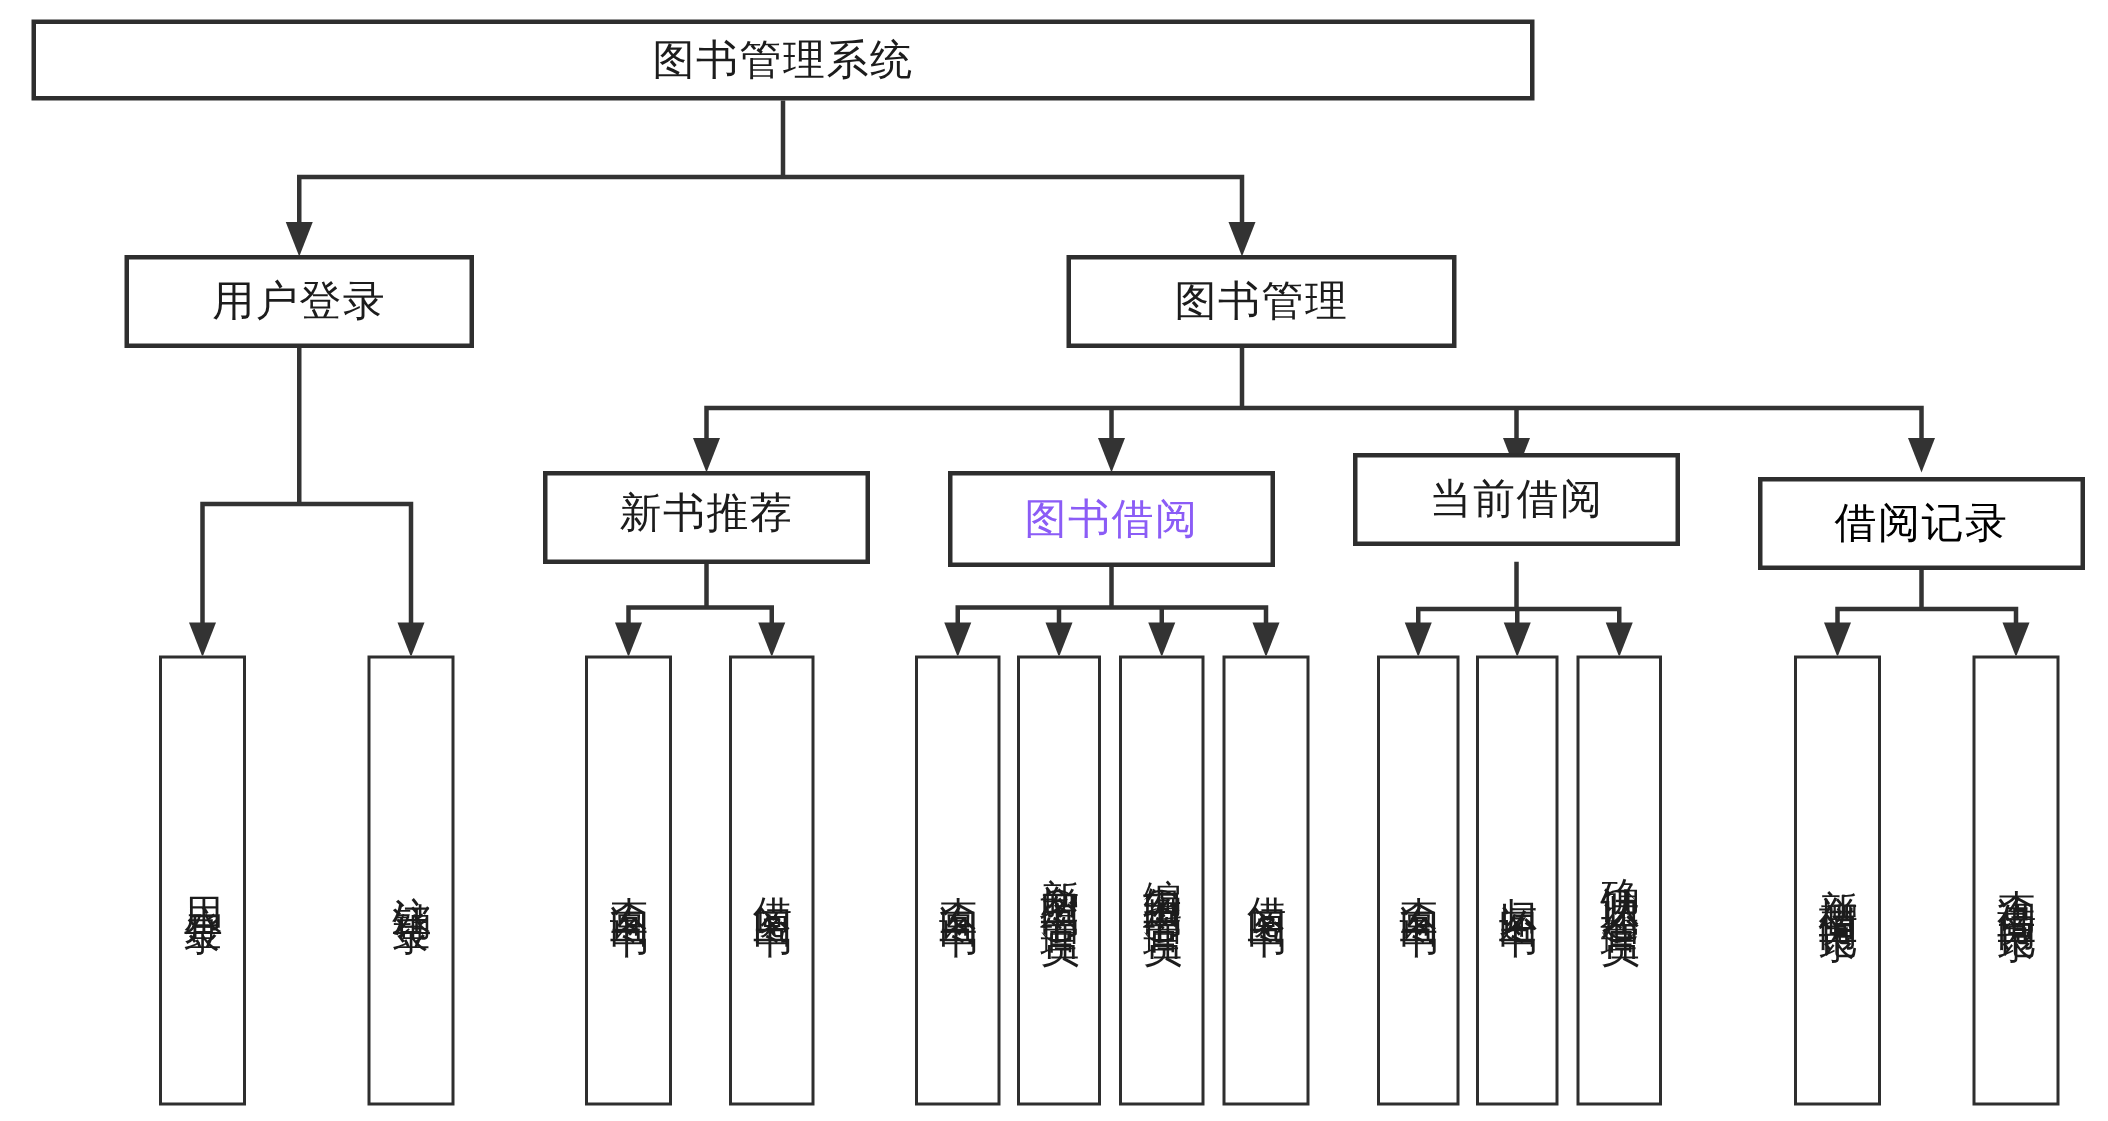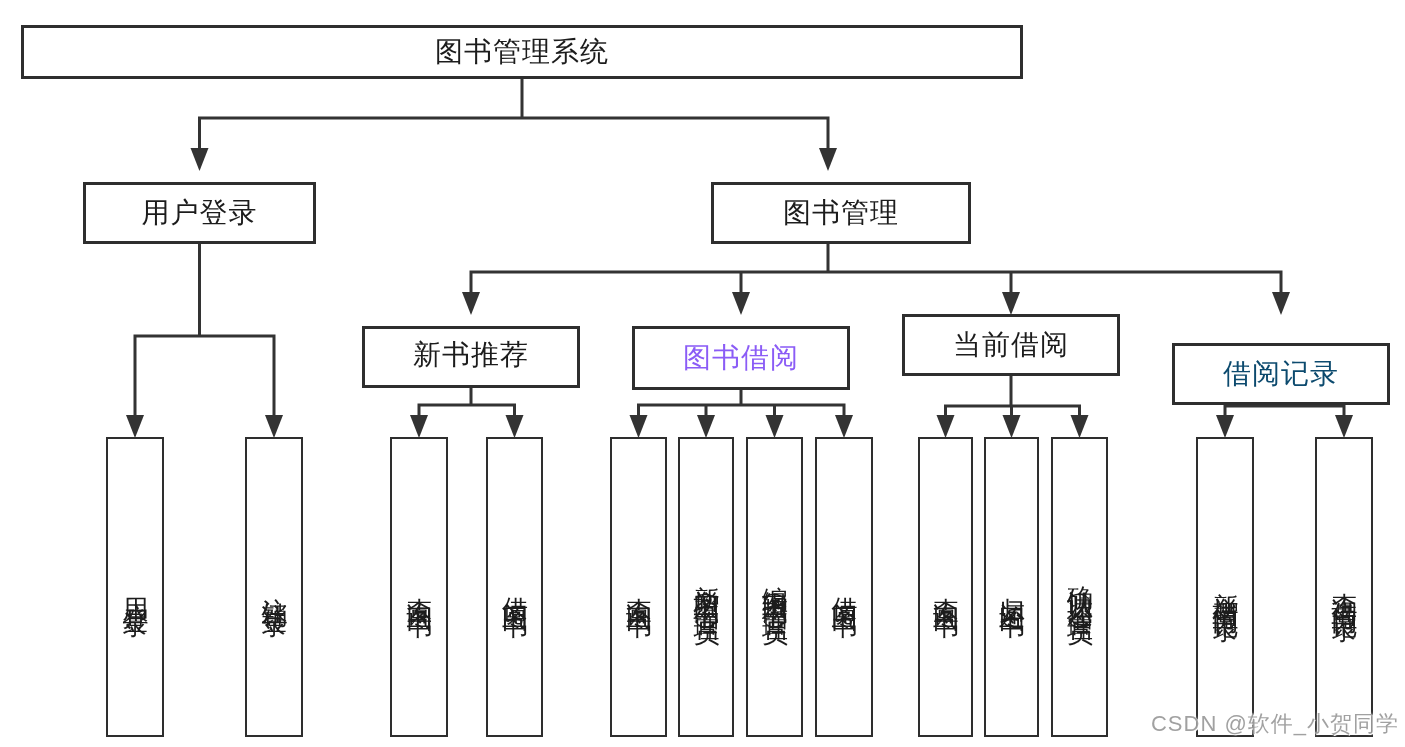--- a/index.html
+++ b/index.html
@@ -17,21 +17,21 @@
     background:#ffffff;
     border:3px solid #2e2e2e;
     color:#1c1c1c;
     display:flex;
     align-items:center;
     justify-content:center;
     font-size:28px;
     line-height:1.15;
     white-space:nowrap;
   }
-  .node.h{letter-spacing:1px;margin-top:12px;}
+  .node.h{letter-spacing:1px;}
   .node.v{
     border-width:2px;
     writing-mode:vertical-rl;
     text-orientation:mixed;
     font-size:26px;
     letter-spacing:5px;
   }
   #watermark{
     position:absolute;
     right:6px;
@@ -75,29 +75,28 @@
       <polygon points="1216,415 1234,415 1225,438" fill="#333333"></polygon>
       <polygon points="1335,415 1353,415 1344,438" fill="#333333"></polygon>
     </svg>
   <div id="nodes">
       <div class="node h" style="left: 21px; top: 13px; width: 1002px; height: 54px; border-width: 3px; border-color: rgb(46, 46, 46); color: rgb(28, 28, 28);">图书管理系统</div>
       <div class="node h" style="left: 83px; top: 170px; width: 233px; height: 62px; border-width: 3px; border-color: rgb(46, 46, 46); color: rgb(28, 28, 28);">用户登录</div>
       <div class="node h" style="left: 711px; top: 170px; width: 260px; height: 62px; border-width: 3px; border-color: rgb(46, 46, 46); color: rgb(28, 28, 28);">图书管理</div>
       <div class="node h" style="left: 362px; top: 314px; width: 218px; height: 62px; border-width: 3px; border-color: rgb(46, 46, 46); color: rgb(28, 28, 28); font-family: Liberation Mono, monospace;">新书推荐</div>
       <div class="node h" style="left: 632px; top: 314px; width: 218px; height: 64px; border-width: 3px; border-color: rgb(46, 46, 46); color: #8b5cf6;">图书借阅</div>
       <div class="node h" style="left: 902px; top: 302px; width: 218px; height: 62px; border-width: 3px; border-color: rgb(46, 46, 46); color: rgb(28, 28, 28);">当前借阅</div>
-      <div class="node h" style="left: 1172px; top: 331px; width: 218px; height: 62px; border-width: 3px; border-color: rgb(46, 46, 46); color: #0c4a6e;">借阅记录</div>
+      <div class="node h" style="left: 1172px; top: 318px; width: 218px; height: 62px; border-width: 3px; border-color: rgb(46, 46, 46); color: #000000;">借阅记录</div>
       <div class="node v" style="left: 106px; top: 437px; width: 58px; height: 300px; border-width: 2px; border-color: rgb(46, 46, 46); color: rgb(28, 28, 28);">用户登录</div>
       <div class="node v" style="left: 245px; top: 437px; width: 58px; height: 300px; border-width: 2px; border-color: rgb(46, 46, 46); color: rgb(28, 28, 28);">注销登录</div>
       <div class="node v" style="left: 390px; top: 437px; width: 58px; height: 300px; border-width: 2px; border-color: rgb(46, 46, 46); color: rgb(28, 28, 28);">查询图书</div>
       <div class="node v" style="left: 486px; top: 437px; width: 57px; height: 300px; border-width: 2px; border-color: rgb(46, 46, 46); color: rgb(28, 28, 28);">借阅图书</div>
       <div class="node v" style="left: 610px; top: 437px; width: 57px; height: 300px; border-width: 2px; border-color: rgb(46, 46, 46); color: rgb(28, 28, 28);">查询图书</div>
       <div class="node v" style="left: 678px; top: 437px; width: 56px; height: 300px; border-width: 2px; border-color: rgb(46, 46, 46); color: rgb(28, 28, 28);">新增图书（管理员）</div>
       <div class="node v" style="left: 746px; top: 437px; width: 57px; height: 300px; border-width: 2px; border-color: rgb(46, 46, 46); color: rgb(28, 28, 28);">编辑图书（管理员）</div>
       <div class="node v" style="left: 815px; top: 437px; width: 58px; height: 300px; border-width: 2px; border-color: rgb(46, 46, 46); color: rgb(28, 28, 28);">借阅图书</div>
       <div class="node v" style="left: 918px; top: 437px; width: 55px; height: 300px; border-width: 2px; border-color: rgb(46, 46, 46); color: rgb(28, 28, 28);">查询图书</div>
       <div class="node v" style="left: 984px; top: 437px; width: 55px; height: 300px; border-width: 2px; border-color: rgb(46, 46, 46); color: rgb(28, 28, 28);">归还图书</div>
       <div class="node v" style="left: 1051px; top: 437px; width: 57px; height: 300px; border-width: 2px; border-color: rgb(46, 46, 46); color: rgb(28, 28, 28);">确认归还（管理员）</div>
       <div class="node v" style="left: 1196px; top: 437px; width: 58px; height: 300px; border-width: 2px; border-color: rgb(46, 46, 46); color: rgb(28, 28, 28);">新增借阅记录</div>
       <div class="node v" style="left: 1315px; top: 437px; width: 58px; height: 300px; border-width: 2px; border-color: rgb(46, 46, 46); color: rgb(28, 28, 28);">查询借阅记录</div>
     </div>
-  <div id="watermark">CSDN @软件_小贺同学</div>
 </div>
 
 </body></html>

